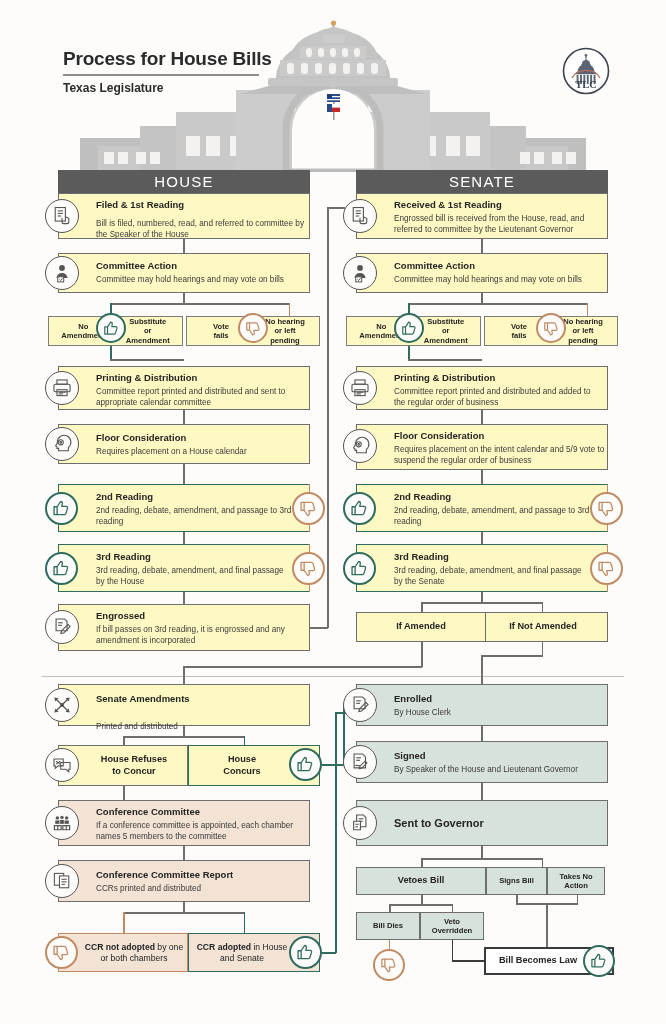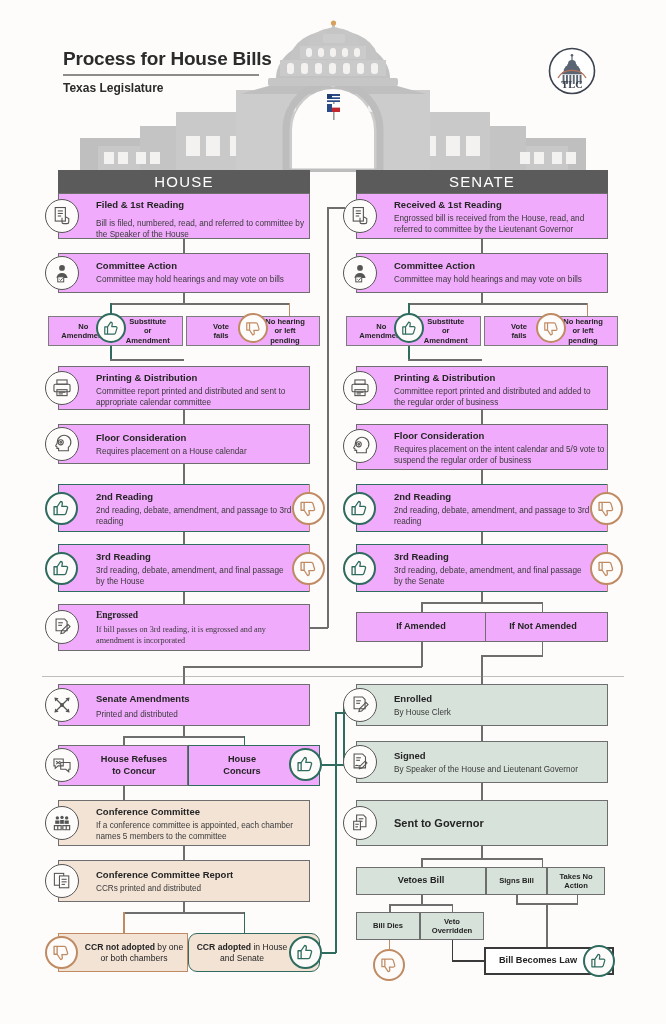--- a/index.html
+++ b/index.html
@@ -5,28 +5,28 @@
   html,body{margin:0;padding:0;background:#fdfcfa;}
   body{font-family:"Liberation Sans","DejaVu Sans",sans-serif;}
   #page{position:relative;width:666px;height:1024px;background:#fdfcfa;overflow:hidden;}
 
   
   .title{position:absolute;left:63px;top:48px;font-size:19px;font-weight:bold;color:#2b2b2b;letter-spacing:-0.2px;}
   .title-rule{position:absolute;left:63px;top:74px;width:196px;height:2px;background:#8c8c8c;}
   .subtitle{position:absolute;left:63px;top:81px;font-size:12px;font-weight:bold;color:#2b2b2b;}
 
   .capitol{position:absolute;left:80px;top:20px;width:506px;height:152px;}
-  .tlc{position:absolute;left:548px;top:47px;width:48px;height:48px;text-align:right;}
+  .tlc{position:absolute;left:562px;top:47px;width:48px;height:48px;text-align:right;}
 
   
   .chamberbar{position:absolute;height:23px;background:#5b5b5b;color:#fff;
      font-size:15px;letter-spacing:1.2px;display:flex;align-items:center;justify-content:center;}
 
   
-  .bx{position:absolute;box-sizing:border-box;border:1.5px solid #6e6e6e;background:#f0abfc;}
+  .bx{position:absolute;box-sizing:border-box;border:1.5px solid #6e6e6e;background:#fef9c3;}
   .bx.shade-green{background:#d7e2da;}
   .bx.shade-tan{background:#f2e3d5;}
   .bx.white{background:#fff;}
 
   .bx .hd{font-size:9.5px;font-weight:bold;color:#242424;line-height:1.25;}
   .bx .sb{font-size:8.2px;color:#3a3a3a;line-height:1.32;}
   .txtwrap{position:absolute;}
 
   .center-lbl{position:absolute;left:0;right:0;top:0;bottom:0;display:flex;align-items:center;
      justify-content:center;text-align:center;font-size:9.2px;font-weight:bold;color:#242424;line-height:1.25;}
@@ -296,21 +296,21 @@
         <path d="M7 10 l4-6 a2 2 0 0 1 2 2 l-0.6 3.6 5 0 a1.6 1.6 0 0 1 1.5 2 l-1.8 6 a2 2 0 0 1-2 1.4 l-8.1 0 Z M3.5 10 h3.5 v9 h-3.5 Z" fill="none" stroke="#2f6b5e" stroke-width="1.5" stroke-linejoin="round"></path>
       </svg>
   </div>
   <div class="ic orange" style="left:292px;top:552px;width:33px;height:33px;">
     <svg viewBox="0 0 24 24" width="21" height="21">
         <path d="M7 14 l4 6 a2 2 0 0 0 2-2 l-0.6-3.6 5 0 a1.6 1.6 0 0 0 1.5-2 l-1.8-6 a2 2 0 0 0-2-1.4 l-8.1 0 Z M3.5 14 h3.5 v-9 h-3.5 Z" fill="none" stroke="#c08a63" stroke-width="1.5" stroke-linejoin="round"></path>
       </svg>
   </div>
   <div class="ln" style="left:183px;top:592px;width:1.5px;height:12px;"></div>
 
-  <div class="bx" style="left:58px;top:604px;width:252px;height:47px;font-family:Liberation Serif, serif;">
+  <div class="bx" style="left:58px;top:604px;width:252px;height:47px;">
     <div class="txtwrap" style="left:37px;top:5px;width:208px;">
       <div class="hd">Engrossed</div>
       <div class="sb" style="margin-top:3px">If bill passes on 3rd reading, it is engrossed and any amendment is incorporated</div>
     </div>
   </div>
   <div class="ic grey" style="left:45px;top:610px;width:34px;height:34px;">
     <svg viewBox="0 0 26 26" width="22" height="22">
         <g fill="none" stroke="#555" stroke-width="1.3">
           <path d="M6 3.5 h10 l3 3 v11 h-13 Z"></path>
           <line x1="8.5" y1="8" x2="14" y2="8"></line>
@@ -477,21 +477,21 @@
 
   <div class="ln" style="left:541.5px;top:642px;width:1.5px;height:14px;"></div>
   <div class="ln" style="left:481px;top:655px;width:62px;height:1.5px;"></div>
   <div class="ln" style="left:481px;top:655px;width:1.5px;height:29px;"></div>
 
   <div class="ln" style="left:42px;top:676px;width:582px;height:1.2px;background:#8a8a8a;opacity:.55;"></div>
 
   <div class="bx" style="left:58px;top:684px;width:252px;height:42px;">
     <div class="txtwrap" style="left:37px;top:8px;width:208px;">
       <div class="hd">Senate Amendments</div>
-      <div class="sb" style="margin-top:5px">Printed and distributed</div>
+      <div class="sb" style="margin-top:17px">Printed and distributed</div>
     </div>
   </div>
   <div class="ic grey" style="left:45px;top:688px;width:34px;height:34px;">
     <svg viewBox="0 0 26 26" width="22" height="22">
         <g stroke="#555" stroke-width="1.4" fill="none">
           <line x1="13" y1="13" x2="5" y2="5"></line>
           <line x1="13" y1="13" x2="21" y2="5"></line>
           <line x1="13" y1="13" x2="5" y2="21"></line>
           <line x1="13" y1="13" x2="21" y2="21"></line>
         </g>
@@ -590,21 +590,21 @@
   <div class="bx shade-tan" style="left:58px;top:933px;width:130px;height:39px;border-color:#c08a63;">
     <div class="center-lbl" style="left:22px;font-weight:normal;font-size:8.6px;">
       <span><b>CCR not adopted</b><span> by one or both chambers</span></span>
     </div>
   </div>
   <div class="ic orange" style="left:45px;top:936px;width:33px;height:33px;">
     <svg viewBox="0 0 24 24" width="21" height="21">
         <path d="M7 14 l4 6 a2 2 0 0 0 2-2 l-0.6-3.6 5 0 a1.6 1.6 0 0 0 1.5-2 l-1.8-6 a2 2 0 0 0-2-1.4 l-8.1 0 Z M3.5 14 h3.5 v-9 h-3.5 Z" fill="none" stroke="#c08a63" stroke-width="1.5" stroke-linejoin="round"></path>
       </svg>
   </div>
-  <div class="bx shade-tan" style="left:188px;top:933px;width:132px;height:39px;border-color:#2f6b5e;border-radius:9px;">
+  <div class="bx shade-tan" style="left:188px;top:933px;width:132px;height:39px;border-color:#2f6b5e;">
     <div class="center-lbl" style="right:24px;font-weight:normal;font-size:8.6px;">
       <span><b>CCR adopted</b><span> in House and Senate</span></span>
     </div>
   </div>
   <div class="ic green" style="left:289px;top:936px;width:33px;height:33px;">
     <svg viewBox="0 0 24 24" width="21" height="21">
         <path d="M7 10 l4-6 a2 2 0 0 1 2 2 l-0.6 3.6 5 0 a1.6 1.6 0 0 1 1.5 2 l-1.8 6 a2 2 0 0 1-2 1.4 l-8.1 0 Z M3.5 10 h3.5 v9 h-3.5 Z" fill="none" stroke="#2f6b5e" stroke-width="1.5" stroke-linejoin="round"></path>
       </svg>
   </div>
 

